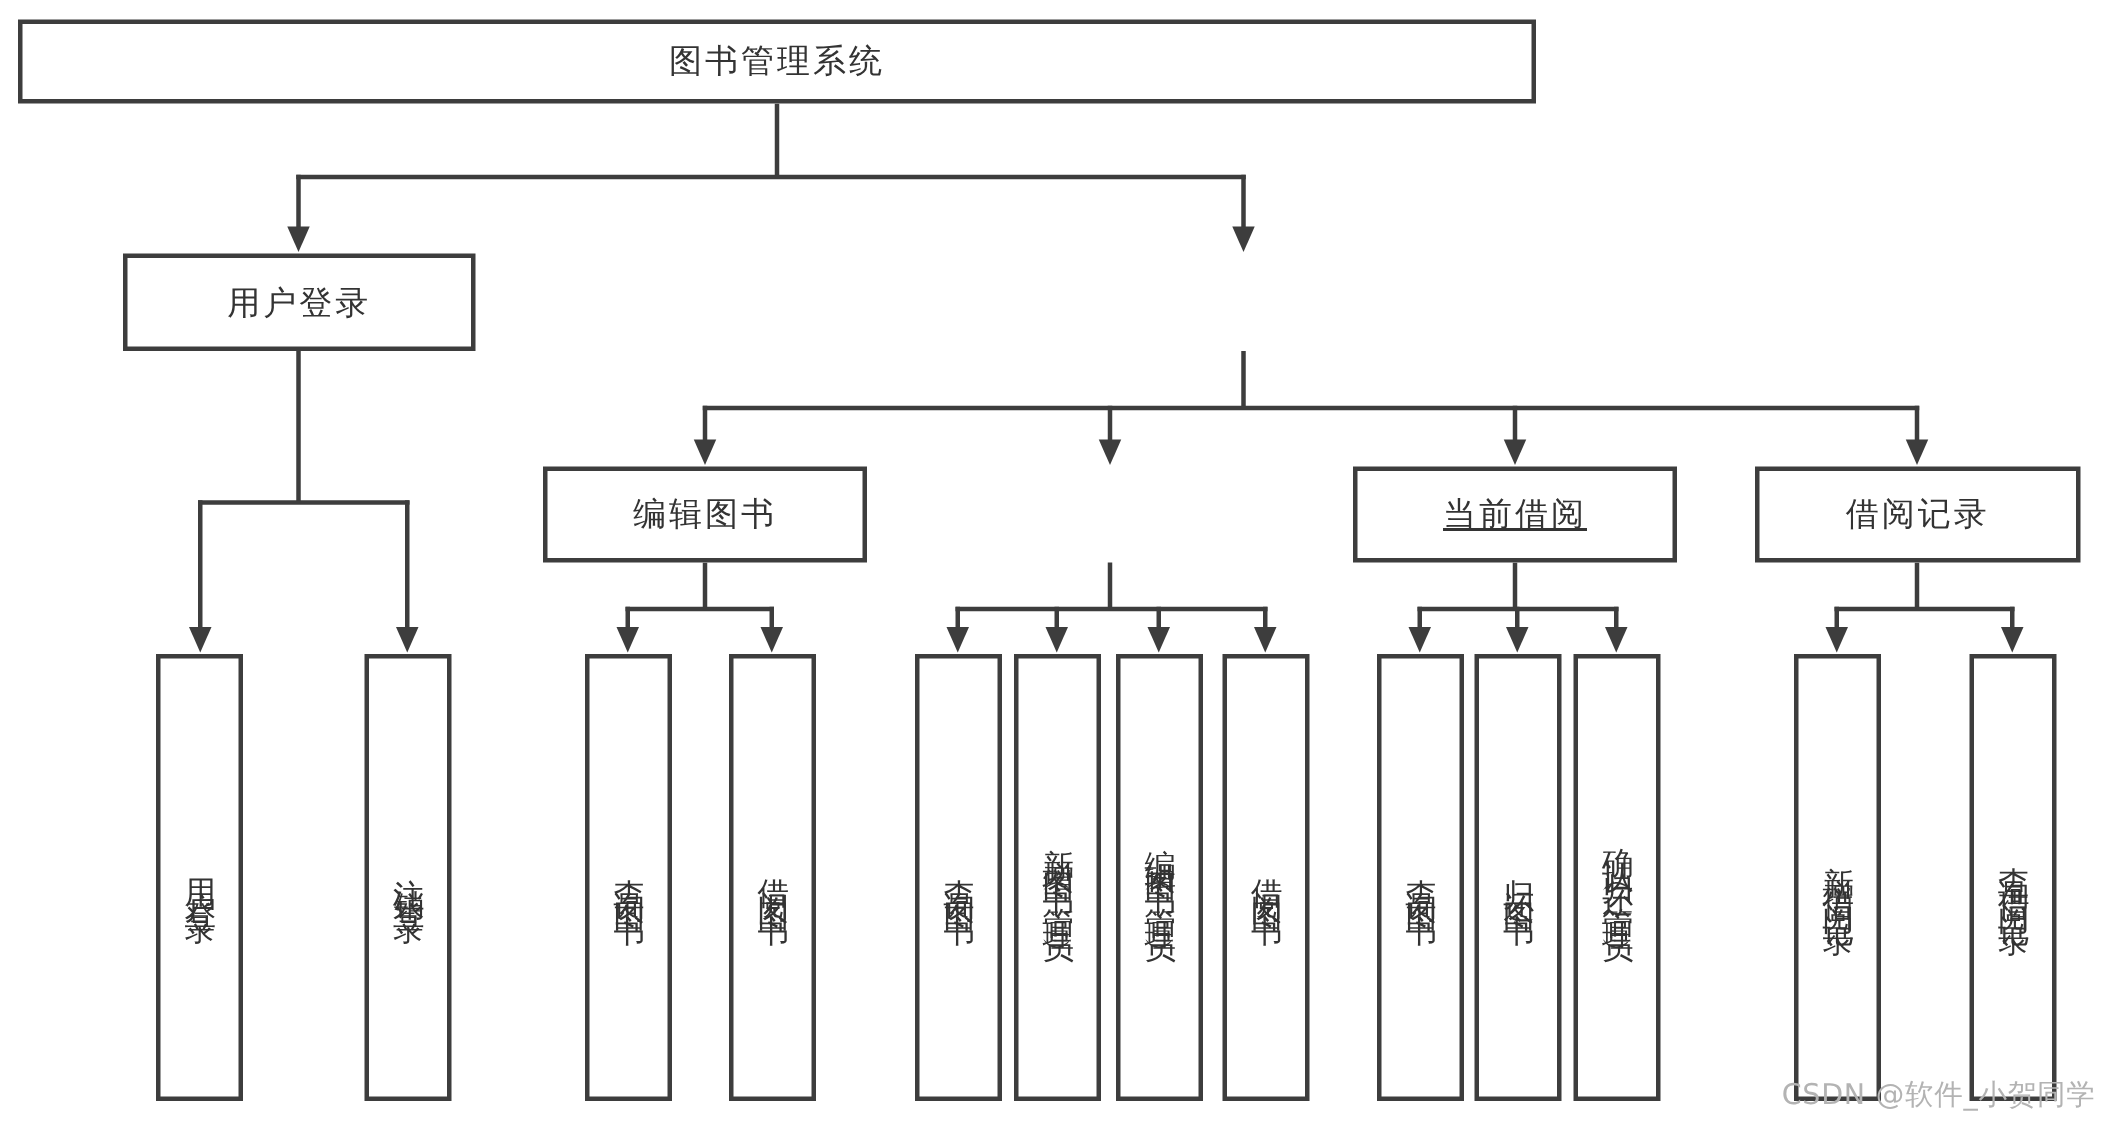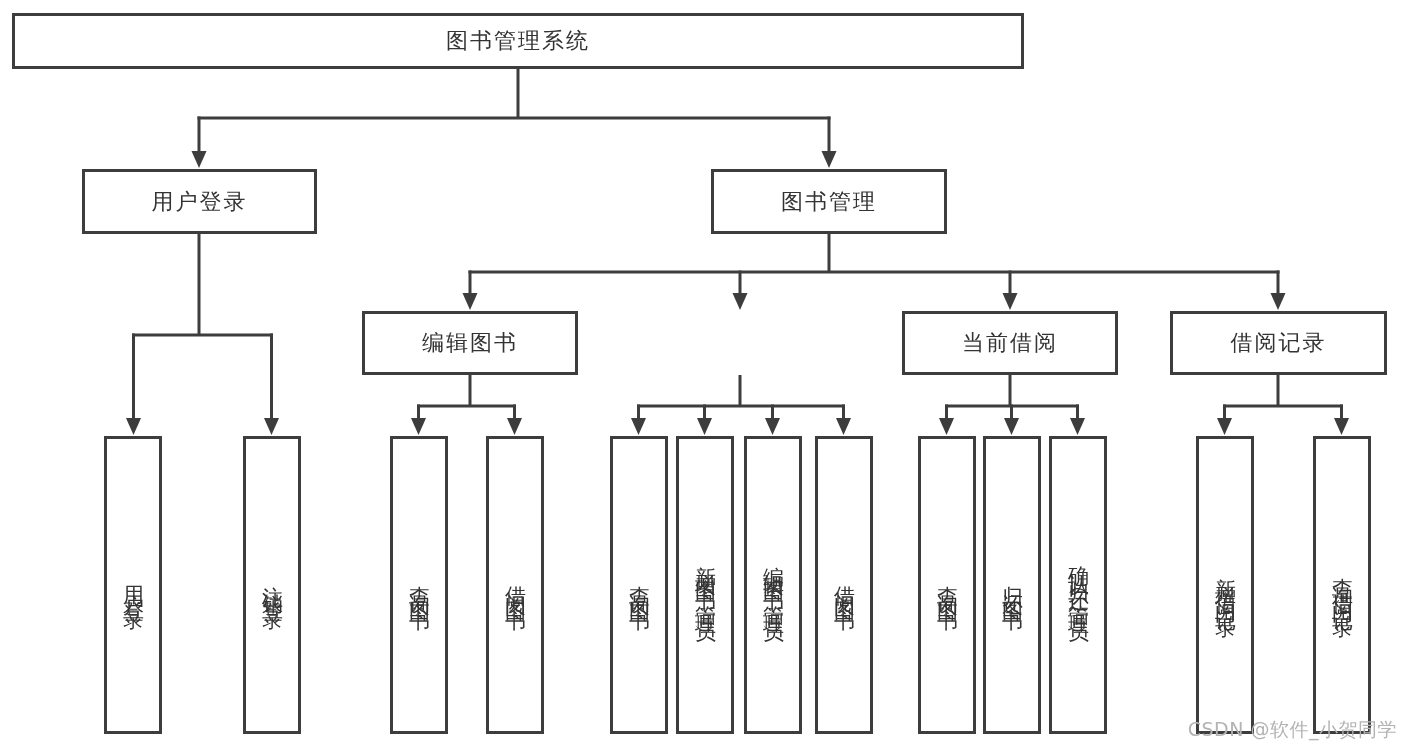--- a/index.html
+++ b/index.html
@@ -49,21 +49,21 @@
     line-height: 1;
   }
   
   .n-root  { left: 12px;  top: 13px;  width: 1012px; height: 56px; }
   
   .n-l1a   { left: 82px;  top: 169px; width: 235px; height: 65px; }
   .n-l1b   { left: 711px; top: 169px; width: 236px; height: 65px; }
   
   .n-l2a   { left: 362px;  top: 311px; width: 216px; height: 64px; }
   .n-l2b   { left: 632px;  top: 311px; width: 216px; height: 64px; }
-  .n-l2c   { left: 902px;  top: 311px; width: 216px; height: 64px; }
+  .n-l2c   { left: 902px;  top: 311px; width: 216px; height: 64px; text-decoration: underline; }
   .n-l2d   { left: 1170px; top: 311px; width: 217px; height: 64px; }
   
   .lf1  { left: 104px;  }
   .lf2  { left: 243px;  }
   .lf3  { left: 390px;  }
   .lf4  { left: 486px;  }
   .lf5  { left: 610px;  }
   .lf6  { left: 676px;  }
   .lf7  { left: 744px;  }
   .lf8  { left: 815px;  }
@@ -152,21 +152,20 @@
       <polygon points="1004,418 1019,418 1011.5,435"></polygon>
       <polygon points="1070,418 1085,418 1077.5,435"></polygon>
       <polygon points="1217,418 1232,418 1224.5,435"></polygon>
       <polygon points="1334,418 1349,418 1341.5,435"></polygon>
     </g>
   </svg>
 
   <div class="node n-root">图书管理系统</div>
 
   <div class="node n-l1a">用户登录</div>
-  <div class="node n-l1b">图书管理</div>
 
   <div class="node n-l2a">编辑图书</div>
   <div class="node n-l2c">当前借阅</div>
   <div class="node n-l2d">借阅记录</div>
 
   <div class="leaf lf1">用户登录</div>
   <div class="leaf lf2">注销登录</div>
 
   <div class="leaf lf3">查询图书</div>
   <div class="leaf lf4">借阅图书</div>

